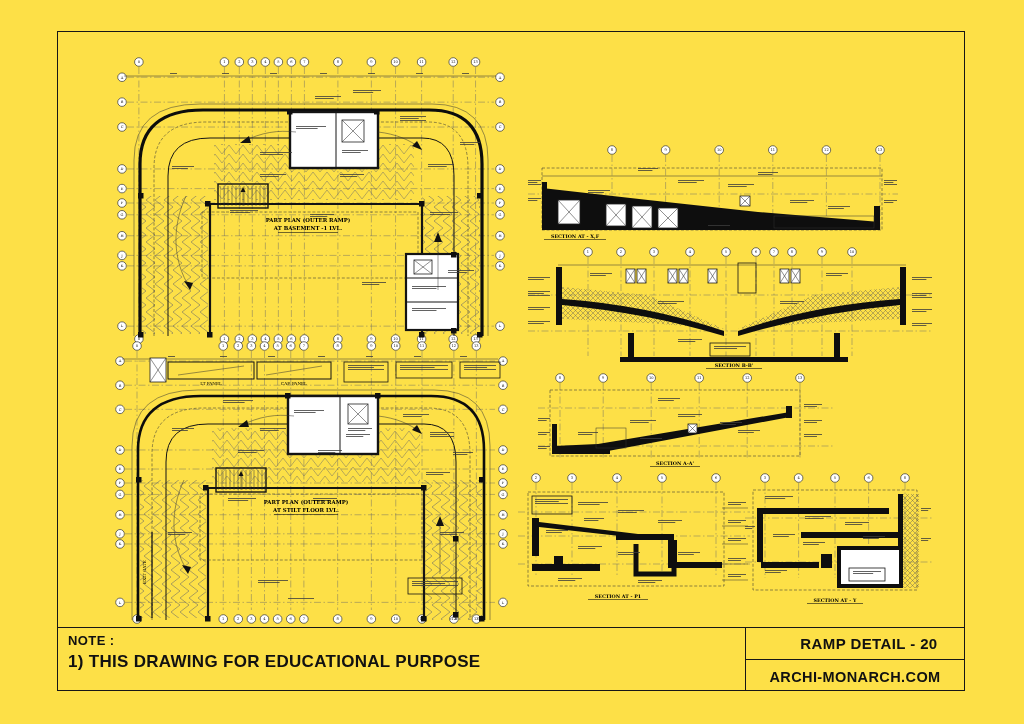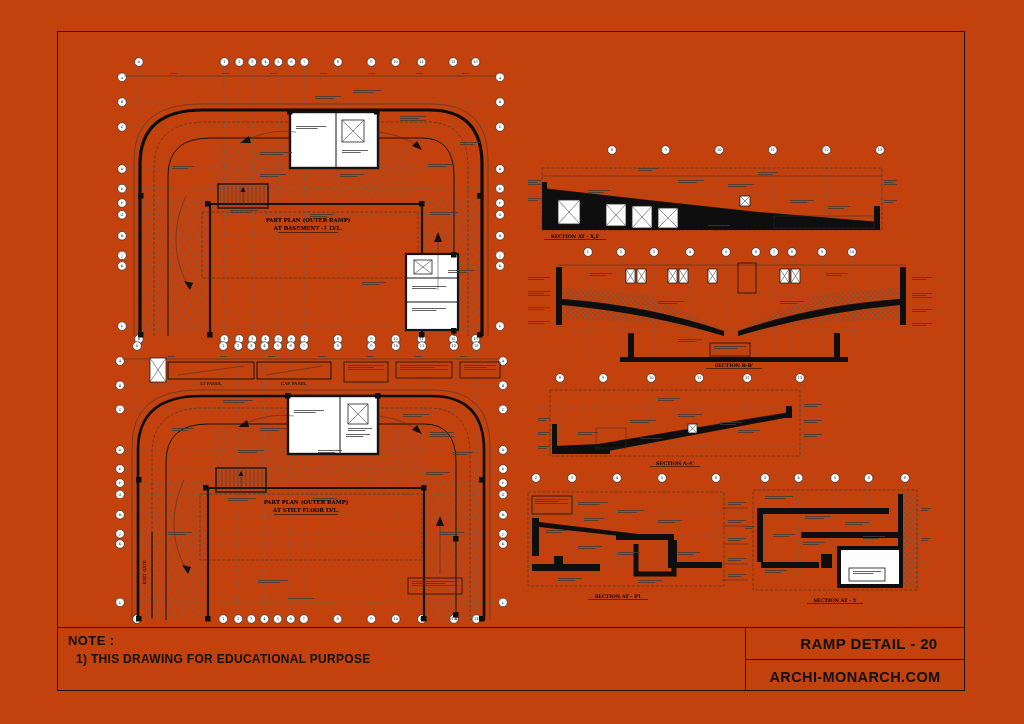--- a/index.html
+++ b/index.html
@@ -1,24 +1,24 @@
 <!DOCTYPE html>
 <html><head>
 <meta charset="utf-8">
 <style>
   html,body{margin:0;padding:0;background:#e8e8e8;}
-  .stage{position:relative;width:1024px;height:724px;background:#c2410c;overflow:hidden;
+  .stage{position:relative;width:1024px;height:724px;background:#fde047;overflow:hidden;
          font-family:"Liberation Sans",sans-serif;color:#111;}
   .abs{position:absolute;}
   .sheet-border{left:57px;top:31px;width:908px;height:660px;border:1.4px solid #161616;box-sizing:border-box;}
   .note-divider{left:57px;top:627px;width:908px;border-top:1.2px solid #161616;}
   .tb-vert{left:745px;top:627px;height:64px;border-left:1.2px solid #161616;}
   .tb-horz{left:745px;top:659px;width:220px;border-top:1.2px solid #161616;}
   .note-heading{left:68px;top:633px;font-size:13px;font-weight:bold;letter-spacing:.4px;}
-  .note-line{left:68px;top:652px;font-size:12px;font-weight:bold;letter-spacing:.3px;margin-left:8px;}
+  .note-line{left:68px;top:652px;font-size:17px;font-weight:bold;letter-spacing:.3px;}
   .tb-title{left:745px;top:627px;width:248px;height:32px;display:flex;align-items:center;justify-content:center;
             font-size:15px;font-weight:bold;letter-spacing:.4px;}
   .tb-brand{left:745px;top:659px;width:220px;height:36px;display:flex;align-items:center;justify-content:center;
             font-size:14.5px;font-weight:bold;letter-spacing:.4px;}
   svg{position:absolute;overflow:visible;}
   .grid{stroke:#666;stroke-width:.45;stroke-dasharray:7 2.5 1.5 2.5;fill:none;}
   .bub{fill:#fff;stroke:#333;stroke-width:.7;}
   .bubt{font:3.6px "DejaVu Serif",serif;fill:#111;}
   .nz{fill:#3c3c3c;}
   .xb{fill:#fff;stroke:#222;stroke-width:.8;}

